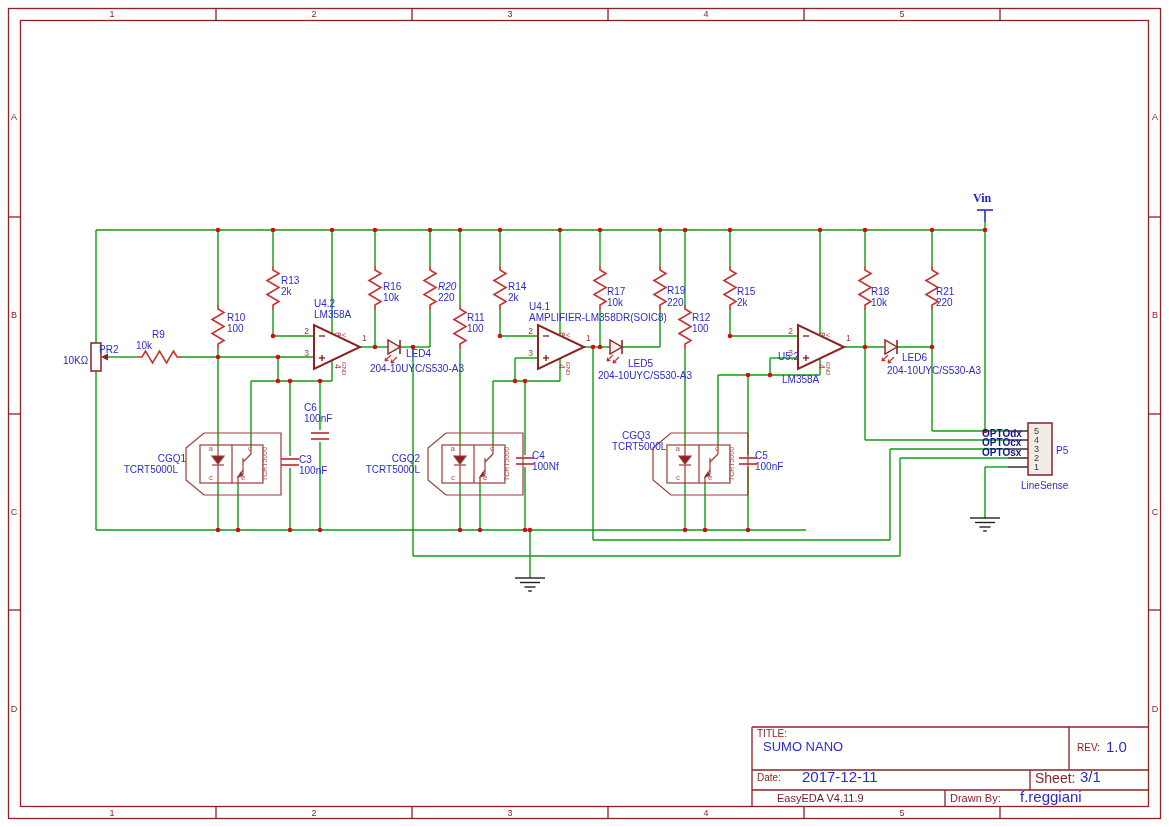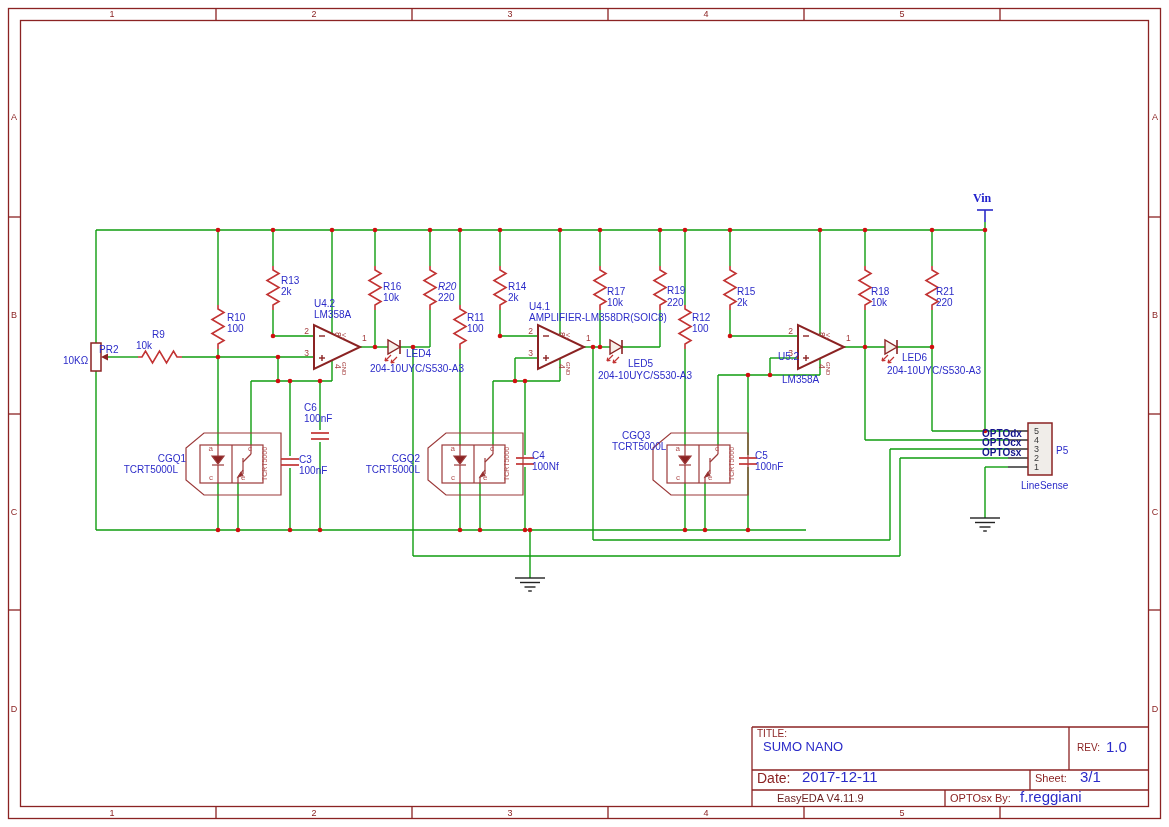--- a/index.html
+++ b/index.html
@@ -435,21 +435,21 @@
 
 <div class="lbl net" style="left:934px;top:429px;">OPTOdx</div>
 <div class="lbl net" style="left:934px;top:438px;">OPTOcx</div>
 <div class="lbl net" style="left:934px;top:448px;">OPTOsx</div>
 <div class="lbl vin" style="left:973px;top:193px;">Vin</div>
 
 <div class="lbl maroon" style="left:757px;top:729px;">TITLE:</div>
 <div class="lbl big" style="left:763px;top:742px;">SUMO NANO</div>
 <div class="lbl maroon" style="left:1077px;top:743px;font-size:10px;">REV:</div>
 <div class="lbl val" style="left:1106px;top:742px;">1.0</div>
-<div class="lbl maroon" style="left:757px;top:773px;font-size:14px;">Date:</div>
+<div class="lbl maroon" style="left:757px;top:773px;font-size:10px;">Date:</div>
 <div class="lbl val" style="left:802px;top:772px;">2017-12-11</div>
-<div class="lbl maroon" style="left:1035px;top:773px;font-size:11px;">Sheet:</div>
+<div class="lbl maroon" style="left:1035px;top:773px;font-size:14px;">Sheet:</div>
 <div class="lbl val" style="left:1080px;top:772px;">3/1</div>
 <div class="lbl dark" style="left:757px;top:793px;font-size:11px;">EasyEDA V4.11.9</div>
-<div class="lbl maroon" style="left:950px;top:793px;font-size:11px;">OPTOsx By:</div>
+<div class="lbl maroon" style="left:950px;top:793px;font-size:11px;">Drawn By:</div>
 <div class="lbl val" style="left:1020px;top:792px;">f.reggiani</div>
 
 </div>
 
 </body></html>

